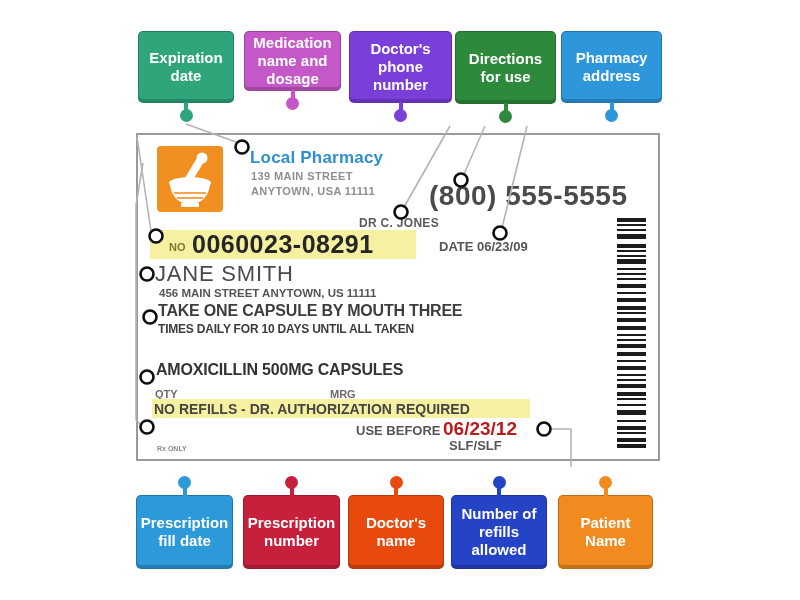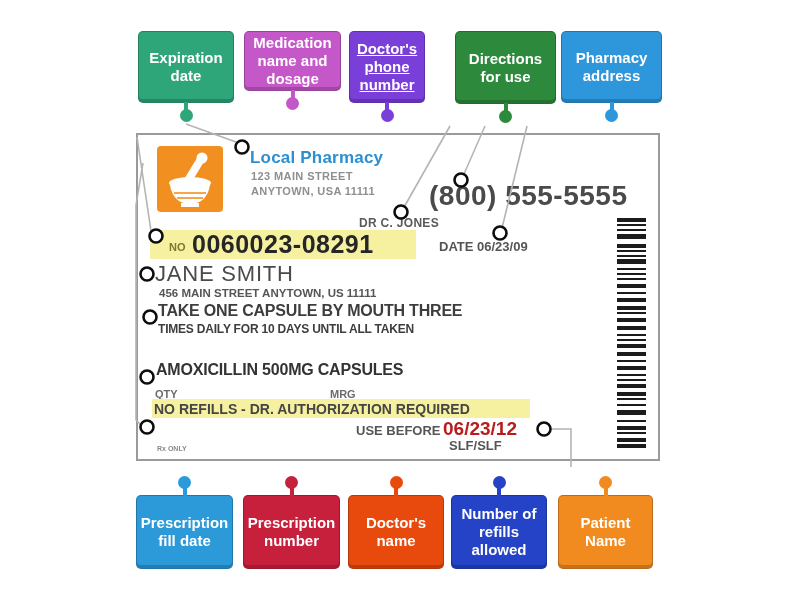--- a/index.html
+++ b/index.html
@@ -13,21 +13,21 @@
        box-shadow:inset 0 -3px 0 rgba(0,0,0,.18);cursor:pointer;}
   .stem{position:absolute;left:50%;width:4px;height:9px;margin-left:-2px;}
   .dot{position:absolute;left:50%;width:13px;height:13px;margin-left:-6.5px;border-radius:50%;}
   .top-lbl .stem{top:100%;}
   .top-lbl .dot{top:calc(100% + 7px);}
   .bot-lbl .stem{bottom:100%;}
   .bot-lbl .dot{bottom:calc(100% + 7px);}
 
   .tl0{left:138px;top:31px;width:96px;height:72px;}
   .tl1{left:244px;top:31px;width:97px;height:60px;}
-  .tl2{left:349px;top:31px;width:76px;height:72px;text-decoration:underline;}
+  .tl2{left:349px;top:31px;width:103px;height:72px;}
   .tl3{left:455px;top:31px;width:101px;height:73px;}
   .tl4{left:561px;top:31px;width:101px;height:72px;}
   .bl0{left:136px;top:495px;width:97px;height:74px;}
   .bl1{left:243px;top:495px;width:97px;height:74px;justify-content:center;}
   .bl2{left:348px;top:495px;width:96px;height:74px;}
   .bl3{left:451px;top:495px;width:96px;height:74px;}
   .bl4{left:558px;top:495px;width:95px;height:74px;}
 
   
   .card{position:absolute;left:136px;top:133px;width:524px;height:328px;background:#fff;
@@ -72,21 +72,21 @@
         <line x1="44" y1="13" x2="30" y2="36" stroke="#fff" stroke-width="8" stroke-linecap="round"></line>
         <circle cx="45" cy="12" r="5.5" fill="#fff"></circle>
         <ellipse cx="33" cy="37" rx="21" ry="6" fill="#fff"></ellipse>
         <path d="M13,39 C15,52 23,58 33,58 C43,58 51,52 53,39 Z" fill="#fff"></path>
         <rect x="24" y="57" width="18" height="4" fill="#fff"></rect>
         <line x1="17" y1="47" x2="49" y2="47" stroke="#F19021" stroke-width="1.6"></line>
         <line x1="20" y1="52" x2="46" y2="52" stroke="#F19021" stroke-width="1.6"></line>
       </svg>
     </div>
     <div class="ph-name" style="color: rgb(43, 143, 208);">Local Pharmacy</div>
-    <div class="ph-street">123 MAIN STREET</div>
+    <div class="ph-street">139 MAIN STREET</div>
     <div class="ph-city">ANYTOWN, USA 11111</div>
     <div class="phone">(800) 555-5555</div>
     <div class="doctor">DR C. JONES</div>
     <div class="hl1" style="background-color: rgb(246, 240, 161);"></div>
     <div class="rx-no-lbl">NO</div>
     <div class="rx-no">0060023-08291</div>
     <div class="date-line">DATE 06/23/09</div>
     <div class="patient">JANE SMITH</div>
     <div class="pat-addr">456 MAIN STREET ANYTOWN, US 11111</div>
     <div class="dir1">TAKE ONE CAPSULE BY MOUTH THREE</div>

